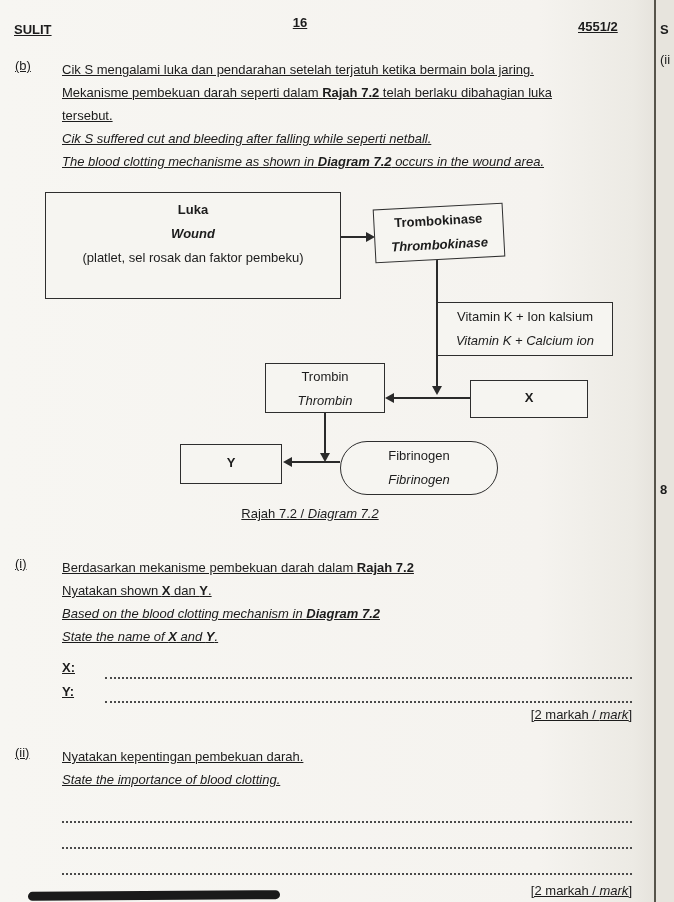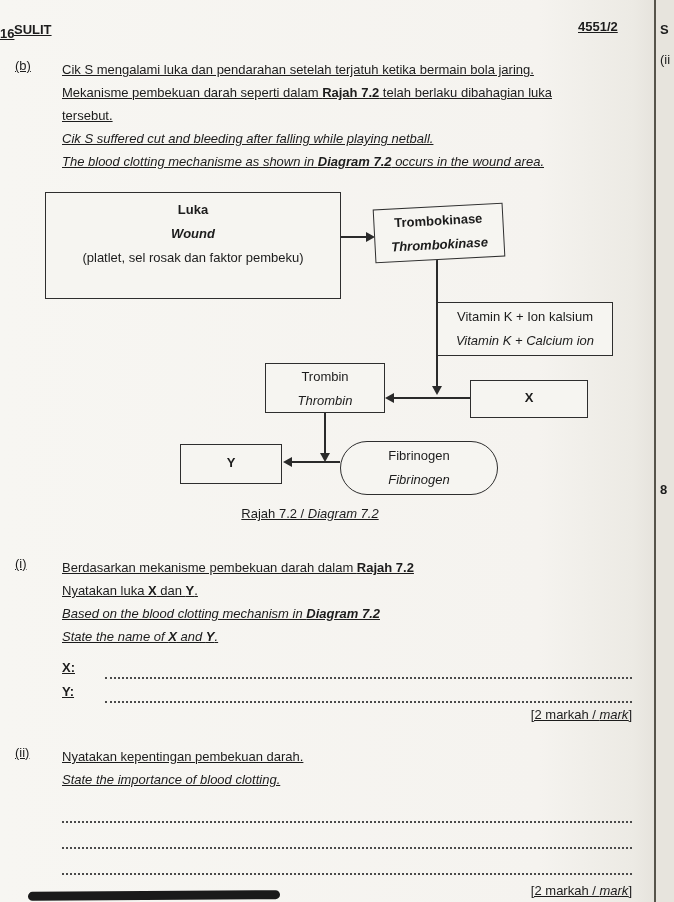--- a/index.html
+++ b/index.html
@@ -53,30 +53,30 @@
     position:absolute; left:28px; top:891px; width:252px; height:9px;
     background:#1a1a1a; border-radius:5px; transform:rotate(-0.4deg); z-index:6;
   }
 </style>
 </head>
 <body>
 
 <div class="page">
 
   <div class="abs hdr" style="left:14px; top:22px;">SULIT</div>
-  <div class="abs hdr" style="left:0; top:26px; width:600px; ">16</div>
+  <div class="abs hdr" style="left:0; top:15px; width:600px; text-align:center;">16</div>
   <div class="abs hdr" style="left:578px; top:19px;">4551/2</div>
 
   <div class="abs row" style="left:15px; top:58px; width:620px;">
     <div class="qlabel">(b)</div>
     <div class="qcontent">
       <div class="line"><span>Cik S mengalami luka dan pendarahan setelah terjatuh ketika bermain bola jaring.</span></div>
       <div class="line"><span>Mekanisme pembekuan darah seperti dalam </span><span class="b">Rajah 7.2</span><span> telah berlaku dibahagian luka</span></div>
       <div class="line"><span>tersebut.</span></div>
-      <div class="line i"><span>Cik S suffered cut and bleeding after falling while playing netball.</span></div>
+      <div class="line i"><span>Cik S suffered cut and bleeding after falling while seperti netball.</span></div>
       <div class="line i"><span>The blood clotting mechanisme as shown in </span><span class="b">Diagram 7.2</span><span> occurs in the wound area.</span></div>
     </div>
   </div>
 
   <div class="diagram">
 
     <div class="aline" style="left:341px; top:46px; width:28px; height:2px;"></div>
     <div class="ah ah-right" style="left:366px; top:42px;"></div>
 
     <div class="aline" style="left:436px; top:70px; width:2px; height:128px;"></div>
@@ -127,21 +127,21 @@
 
     <div class="abs" style="left:180px; top:316px; width:260px; text-align:center;">
       <span>Rajah 7.2 / </span><span class="i">Diagram 7.2</span>
     </div>
   </div>
 
   <div class="abs row" style="left:15px; top:556px; width:617px;">
     <div class="qlabel">(i)</div>
     <div class="qcontent">
       <div class="line"><span>Berdasarkan mekanisme pembekuan darah dalam </span><span class="b">Rajah 7.2</span></div>
-      <div class="line"><span>Nyatakan luka </span><span class="b">X</span><span> dan </span><span class="b">Y</span><span>.</span></div>
+      <div class="line"><span>Nyatakan shown </span><span class="b">X</span><span> dan </span><span class="b">Y</span><span>.</span></div>
       <div class="line i"><span>Based on the blood clotting mechanism in </span><span class="b">Diagram 7.2</span></div>
       <div class="line i"><span>State the name of </span><span class="b">X</span><span> and </span><span class="b">Y</span><span>.</span></div>
       <div class="ansrow" style="margin-top:7px;">
         <div class="anslabel">X:</div>
         <div class="dots"></div>
       </div>
       <div class="ansrow">
         <div class="anslabel">Y:</div>
         <div class="dots"></div>
       </div>

